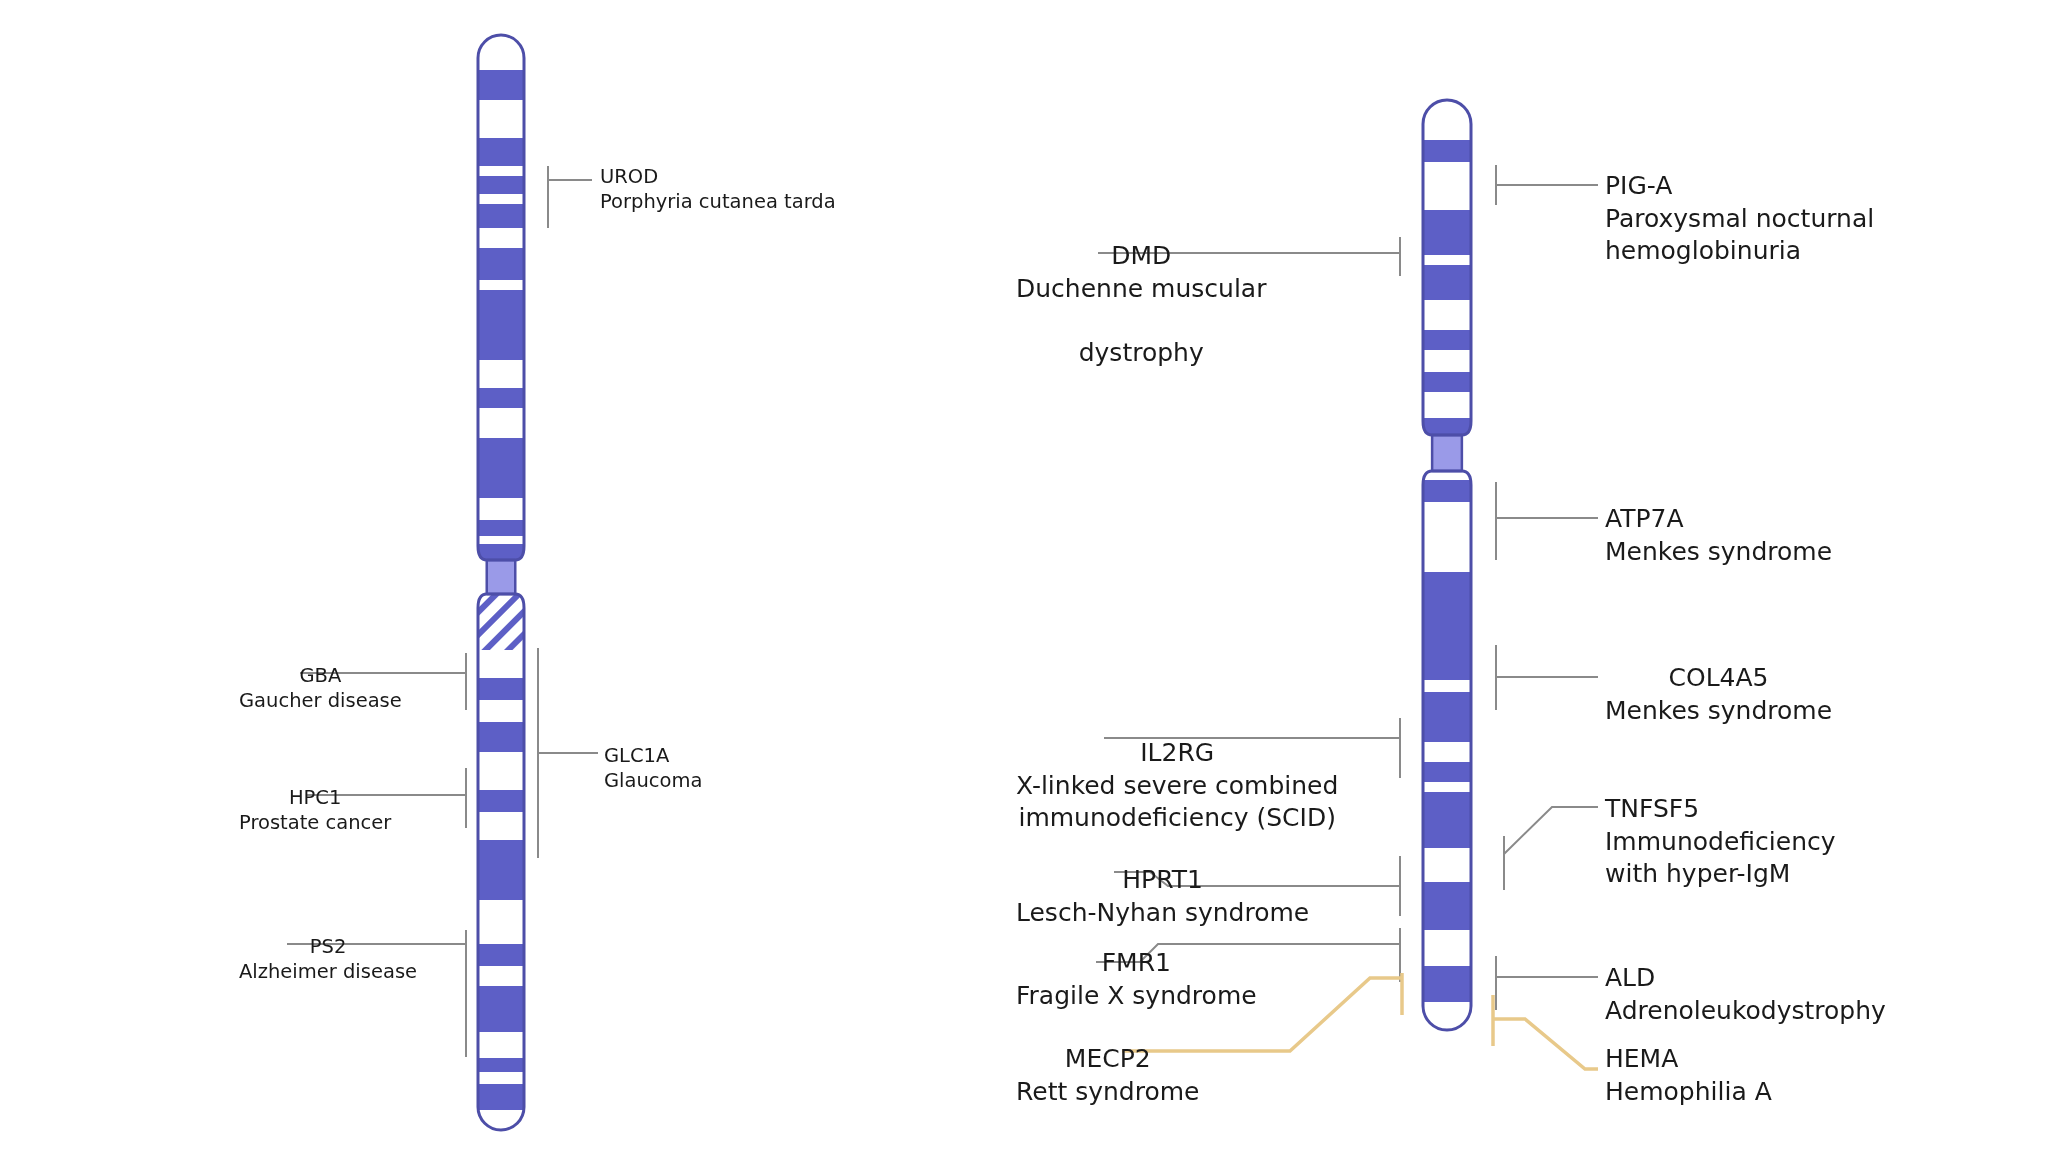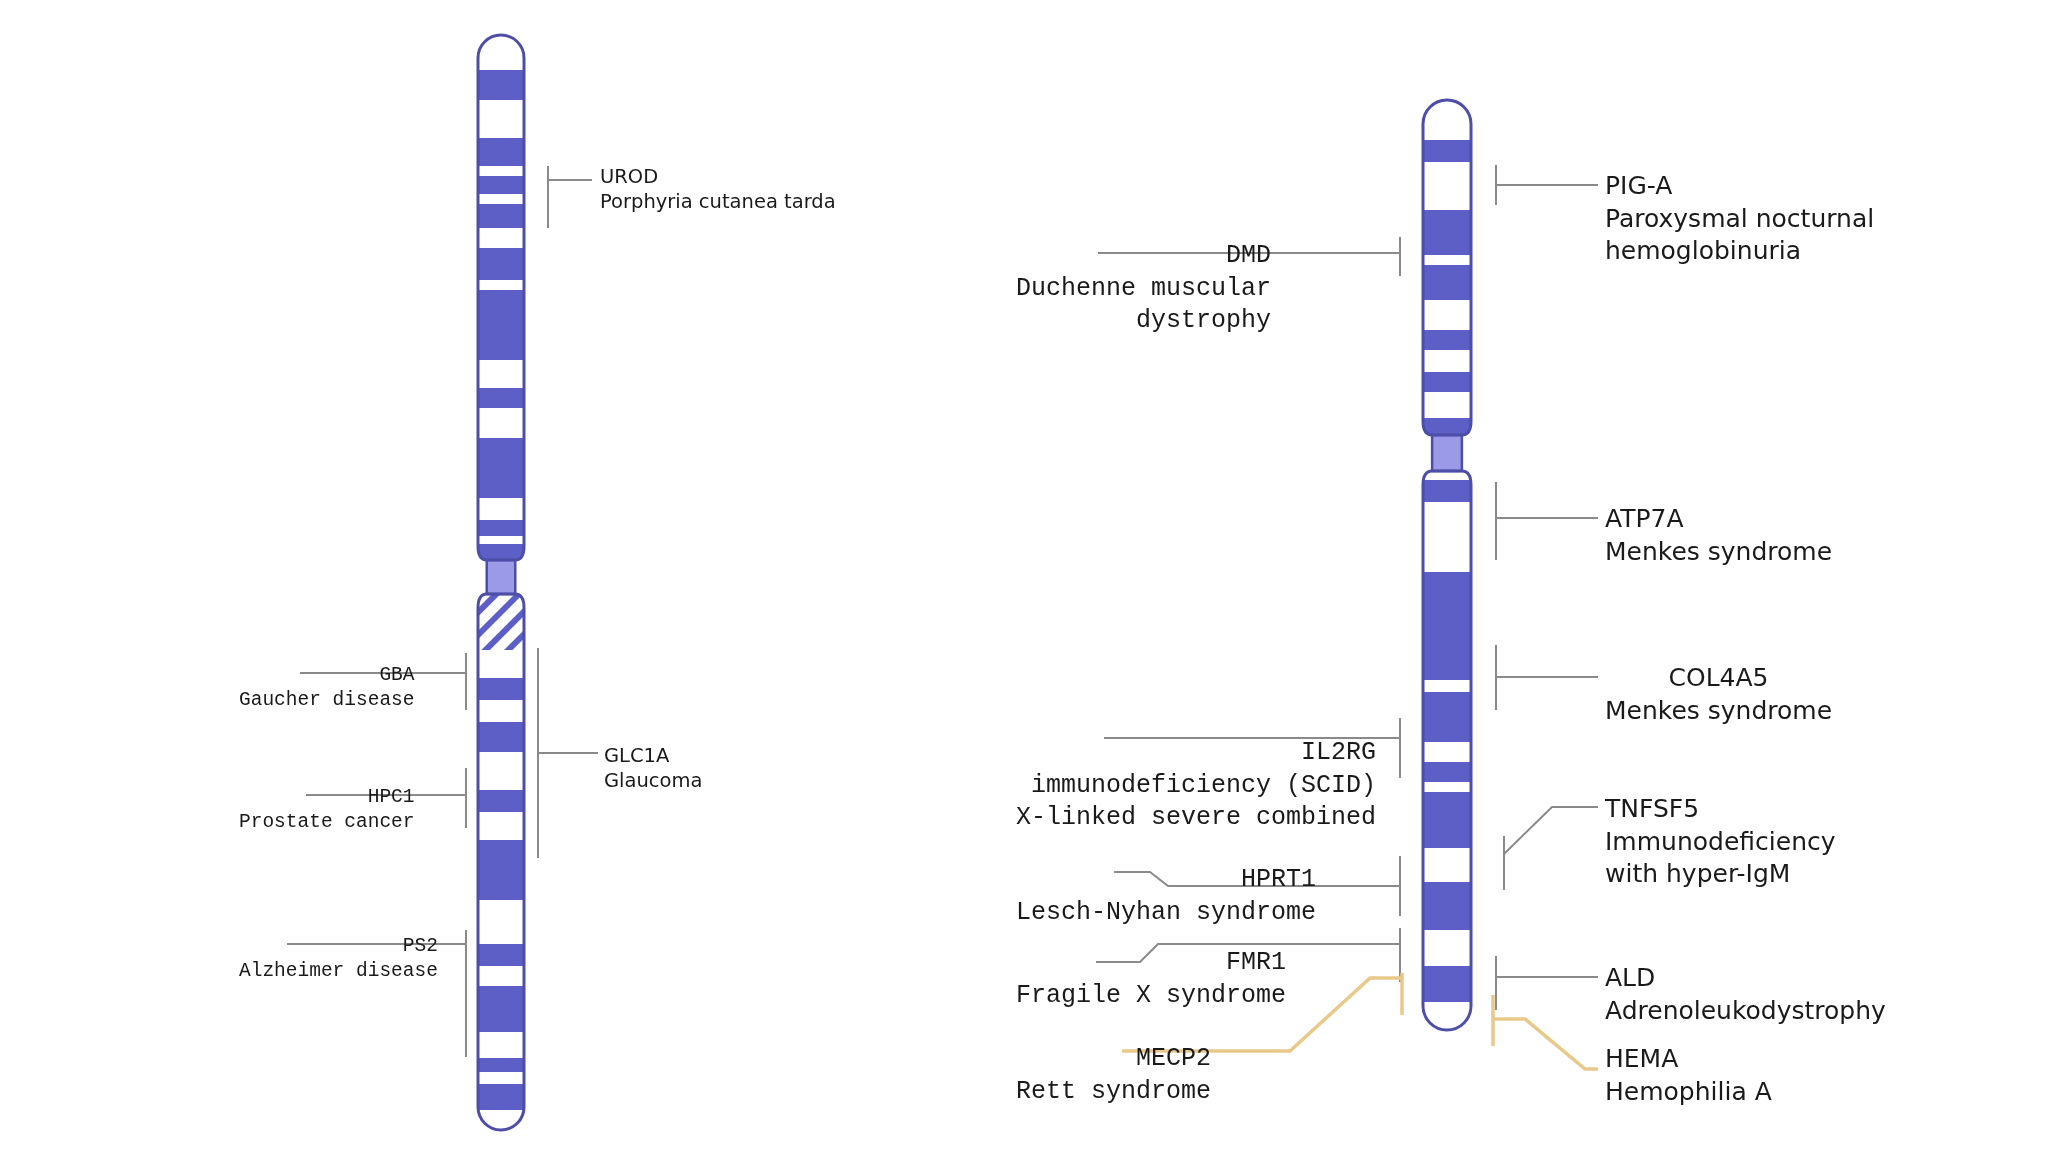--- a/index.html
+++ b/index.html
@@ -19,21 +19,21 @@
     white-space:pre;
     line-height:1.30;
   }
   .lbl .gene{display:block;}
   .lbl .dis{display:block;}
   .lbl.sz-sm{font-size:19.5px;}
   .lbl.sz-sm .gene{font-size:19.5px;}
   .lbl.sz-md{font-size:25px;}
   .lbl.sz-md .gene{font-size:25px;}
   .lbl.right{text-align:left;}
-  .lbl.leftal{text-align:right;font-family:Liberation Mono, monospace;}
+  .lbl.leftal{text-align:center;}
 </style>
 </head>
 <body>
 
 <div id="stage">
 
   <svg class="layer" id="chrom-layer" viewBox="0 0 2048 1152" preserveAspectRatio="none" aria-hidden="true">
       <defs>
         <pattern id="hatch" width="16" height="16" patternUnits="userSpaceOnUse" patternTransform="rotate(45)">
           <rect width="16" height="16" fill="#ffffff"></rect>
@@ -252,22 +252,22 @@
         <polyline points="1493,1019 1525,1019 1585,1069 1598,1069" fill="none" stroke="#e8c98a" stroke-width="3.5" stroke-linejoin="miter"></polyline>
       </g>
     </svg>
 
   <div id="label-layer">
       <div class="lbl sz-sm right" style="left: 600px; top: 164px;"><span class="gene">UROD</span><span class="dis">Porphyria cutanea tarda</span></div>
       <div class="lbl sz-sm leftal" style="left: 239px; top: 663px;"><span class="gene">GBA</span><span class="dis">Gaucher disease</span></div>
       <div class="lbl sz-sm leftal" style="left: 239px; top: 785px;"><span class="gene">HPC1</span><span class="dis">Prostate cancer</span></div>
       <div class="lbl sz-sm leftal" style="left: 239px; top: 934px;"><span class="gene">PS2</span><span class="dis">Alzheimer disease</span></div>
       <div class="lbl sz-sm right" style="left: 604px; top: 743px;"><span class="gene">GLC1A</span><span class="dis">Glaucoma</span></div>
-      <div class="lbl sz-md leftal" style="left: 1016px; top: 240px;"><span class="gene">DMD</span><span class="dis"><span style="display: block;">Duchenne muscular</span><span style="display: block;">dystrophy</span></span></div>
-      <div class="lbl sz-md leftal" style="left: 1016px; top: 737px;"><span class="gene">IL2RG</span><span class="dis"><span style="display: block;">immunodeficiency (SCID)</span><span style="display: block;">X-linked severe combined</span></span></div>
+      <div class="lbl sz-md leftal" style="left: 1016px; top: 240px;"><span class="gene">DMD</span><span class="dis"><span style="display: block;">Duchenne muscular</span><span style="display: block; margin-top: 32px;">dystrophy</span></span></div>
+      <div class="lbl sz-md leftal" style="left: 1016px; top: 737px;"><span class="gene">IL2RG</span><span class="dis"><span style="display: block;">X-linked severe combined</span><span style="display: block;">immunodeficiency (SCID)</span></span></div>
       <div class="lbl sz-md leftal" style="left: 1016px; top: 864px;"><span class="gene">HPRT1</span><span class="dis">Lesch-Nyhan syndrome</span></div>
       <div class="lbl sz-md leftal" style="left: 1016px; top: 947px;"><span class="gene">FMR1</span><span class="dis">Fragile X syndrome</span></div>
       <div class="lbl sz-md leftal" style="left: 1016px; top: 1043px;"><span class="gene">MECP2</span><span class="dis">Rett syndrome</span></div>
       <div class="lbl sz-md right" style="left: 1605px; top: 170px;"><span class="gene">PIG-A</span><span class="dis"><span style="display: block;">Paroxysmal nocturnal</span><span style="display: block;">hemoglobinuria</span></span></div>
       <div class="lbl sz-md right" style="left: 1605px; top: 503px;"><span class="gene">ATP7A</span><span class="dis">Menkes syndrome</span></div>
       <div class="lbl sz-md right" style="left: 1605px; top: 662px; text-align: center;"><span class="gene">COL4A5</span><span class="dis">Menkes syndrome</span></div>
       <div class="lbl sz-md right" style="left: 1605px; top: 793px;"><span class="gene">TNFSF5</span><span class="dis"><span style="display: block;">Immunodeficiency</span><span style="display: block;">with hyper-IgM</span></span></div>
       <div class="lbl sz-md right" style="left: 1605px; top: 962px;"><span class="gene">ALD</span><span class="dis">Adrenoleukodystrophy</span></div>
       <div class="lbl sz-md right" style="left: 1605px; top: 1043px;"><span class="gene">HEMA</span><span class="dis">Hemophilia A</span></div>
     </div>

